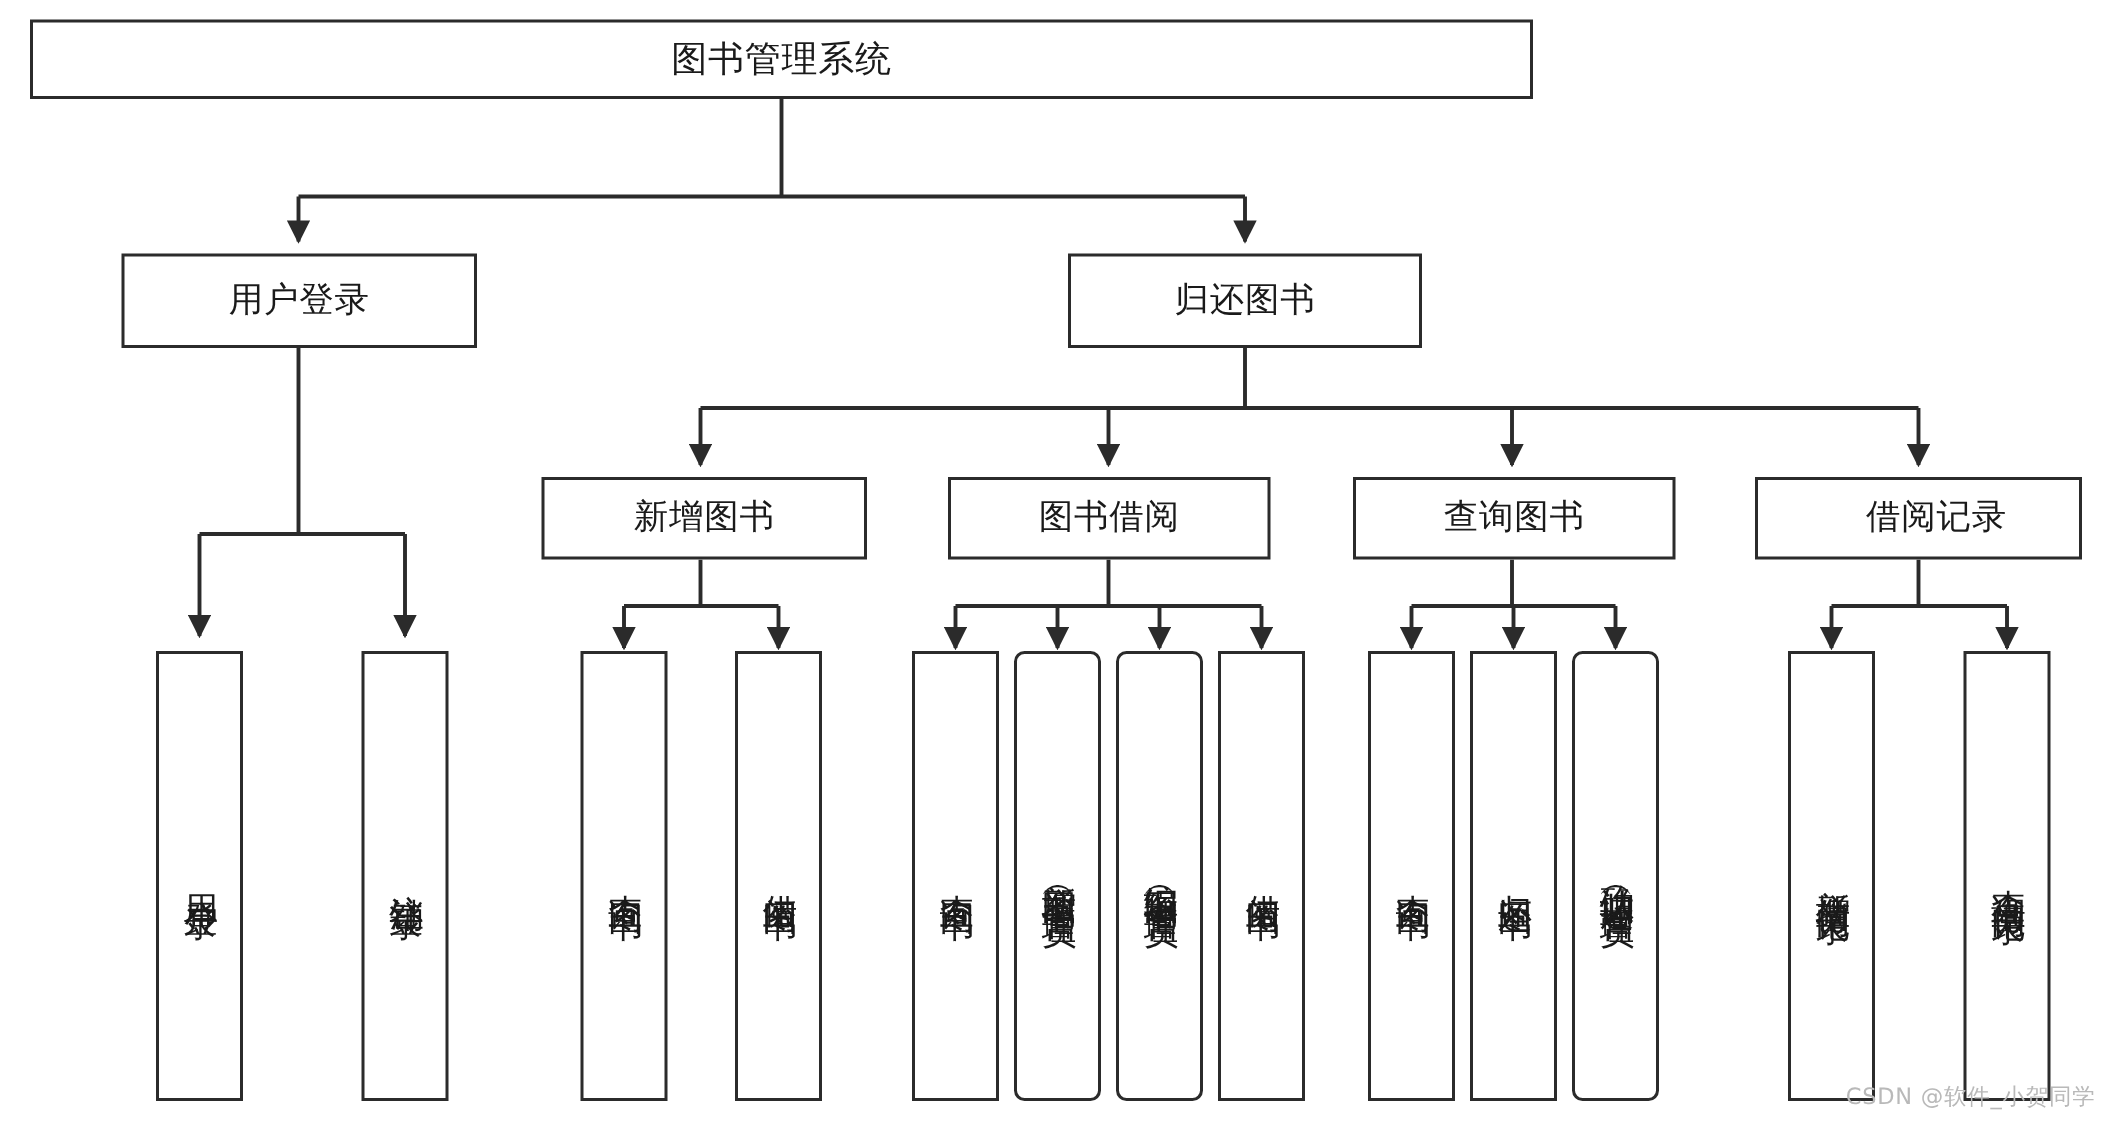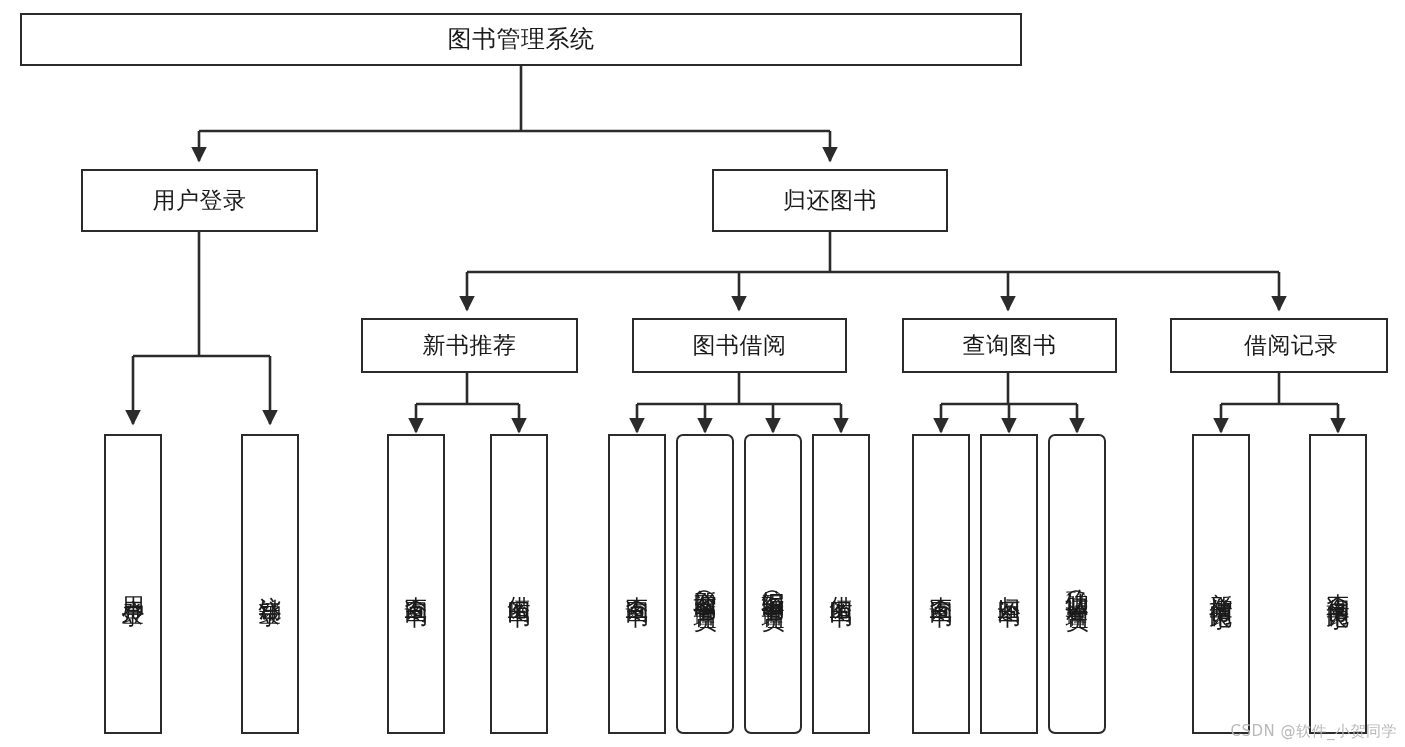--- a/index.html
+++ b/index.html
@@ -139,21 +139,21 @@
   </div>
 
   <div class="node horiz" style="left:81px; top:169px; width:237px; height:63px;">
     <span class="node-label">用户登录</span>
   </div>
   <div class="node horiz" style="left:712px; top:169px; width:236px; height:63px;">
     <span class="node-label">归还图书</span>
   </div>
 
   <div class="node horiz" style="left:361px; top:318px; width:217px; height:55px;">
-    <span class="node-label">新书推荐</span>
+    <span class="node-label">新增图书</span>
   </div>
   <div class="node horiz" style="left:632px; top:318px; width:215px; height:55px;">
     <span class="node-label">图书借阅</span>
   </div>
   <div class="node horiz" style="left:902px; top:318px; width:215px; height:55px;">
     <span class="node-label">查询图书</span>
   </div>
   <div class="node horiz" style="left:1170px; top:318px; width:218px; height:55px;padding-left:24px;">
     <span class="node-label">借阅记录</span>
   </div>

